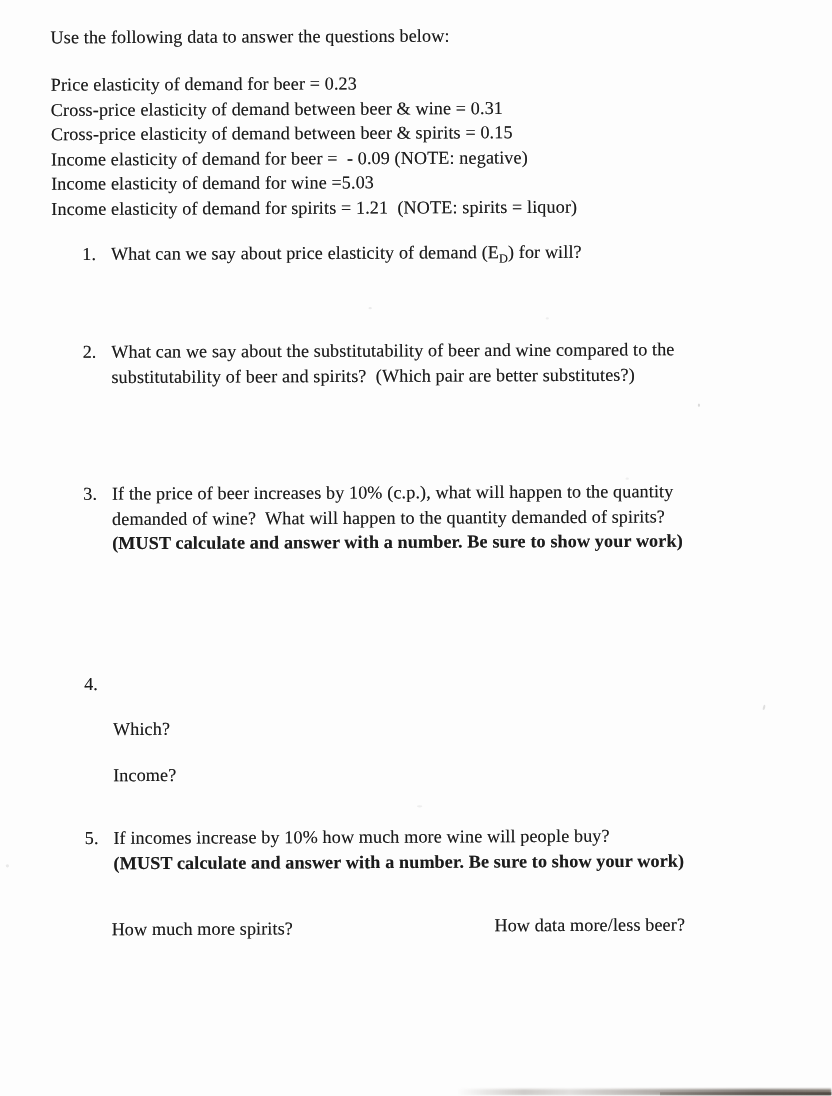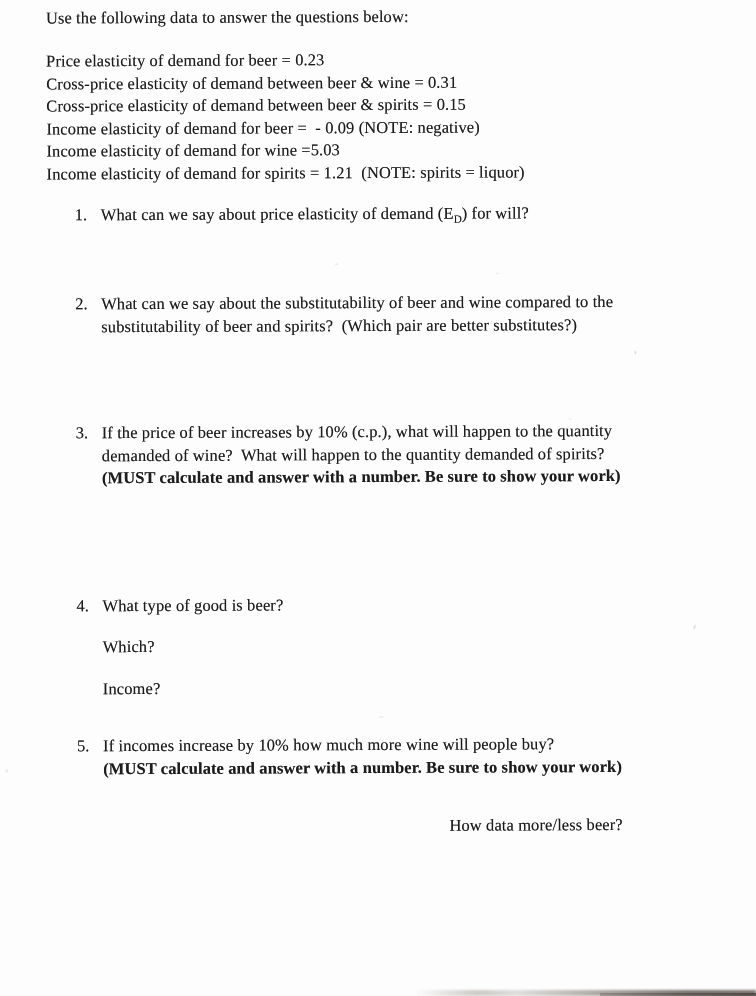--- a/index.html
+++ b/index.html
@@ -11,20 +11,21 @@
     width:756px;height:996px;
     background:var(--paper);
     overflow:hidden;
     font-family:"Liberation Serif","DejaVu Serif",serif;
     color:var(--ink);
     position:relative;
   }
   .page{
     position:absolute;inset:0;
     background:var(--paper);
+    margin-top:16px;
   }
   .content{
     position:absolute;inset:0;
     transform:rotate(-0.25deg);
     transform-origin:50% 50%;
   }
   .tline{
     position:absolute;
     white-space:pre;
     font-size:16.5px;
@@ -136,37 +137,35 @@
       <span class="qnum">3.</span>
       <div class="qbody">
         <div class="qline">If the price of beer increases by 10% (c.p.), what will happen to the quantity</div>
         <div class="qline">demanded of wine?  What will happen to the quantity demanded of spirits?</div>
         <div class="qline bold">(MUST calculate and answer with a number. Be sure to show your work)</div>
       </div>
     </div>
 
     <div class="question" style="left:76px;top:594px">
       <span class="qnum">4.</span>
-      <div class="qbody">
-        <div class="qline">What type of good is beer?</div>
-      </div>
     </div>
 
     <div class="tline" style="left:102px;top:635px">Which?</div>
 
     <div class="tline" style="left:102px;top:677px">Income?</div>
 
     <div class="question" style="left:76px;top:734px">
       <span class="qnum">5.</span>
       <div class="qbody">
         <div class="qline">If incomes increase by 10% how much more wine will people buy?</div>
         <div class="qline bold">(MUST calculate and answer with a number. Be sure to show your work)</div>
       </div>
     </div>
 
+    <div class="tline" style="left:100px;top:817px">How much more spirits?</div>
 
     <div class="tline" style="left:448px;top:815px">How data more/less beer?</div>
 
     <div class="speck" style="left:635px;top:352px;width:2px;height:3px;opacity:.35"></div>
     <div class="speck" style="left:693px;top:626px;width:2px;height:5px;opacity:.3;transform:rotate(15deg)"></div>
     <div class="speck" style="left:336px;top:263px;width:3px;height:2px;opacity:.18"></div>
     <div class="speck" style="left:497px;top:273px;width:3px;height:2px;opacity:.15"></div>
     <div class="speck" style="left:378px;top:716px;width:5px;height:2px;opacity:.15"></div>
     <div class="speck" style="left:4px;top:768px;width:3px;height:3px;opacity:.2"></div>
     <div class="speck" style="left:569px;top:419px;width:3px;height:2px;opacity:.14"></div>

